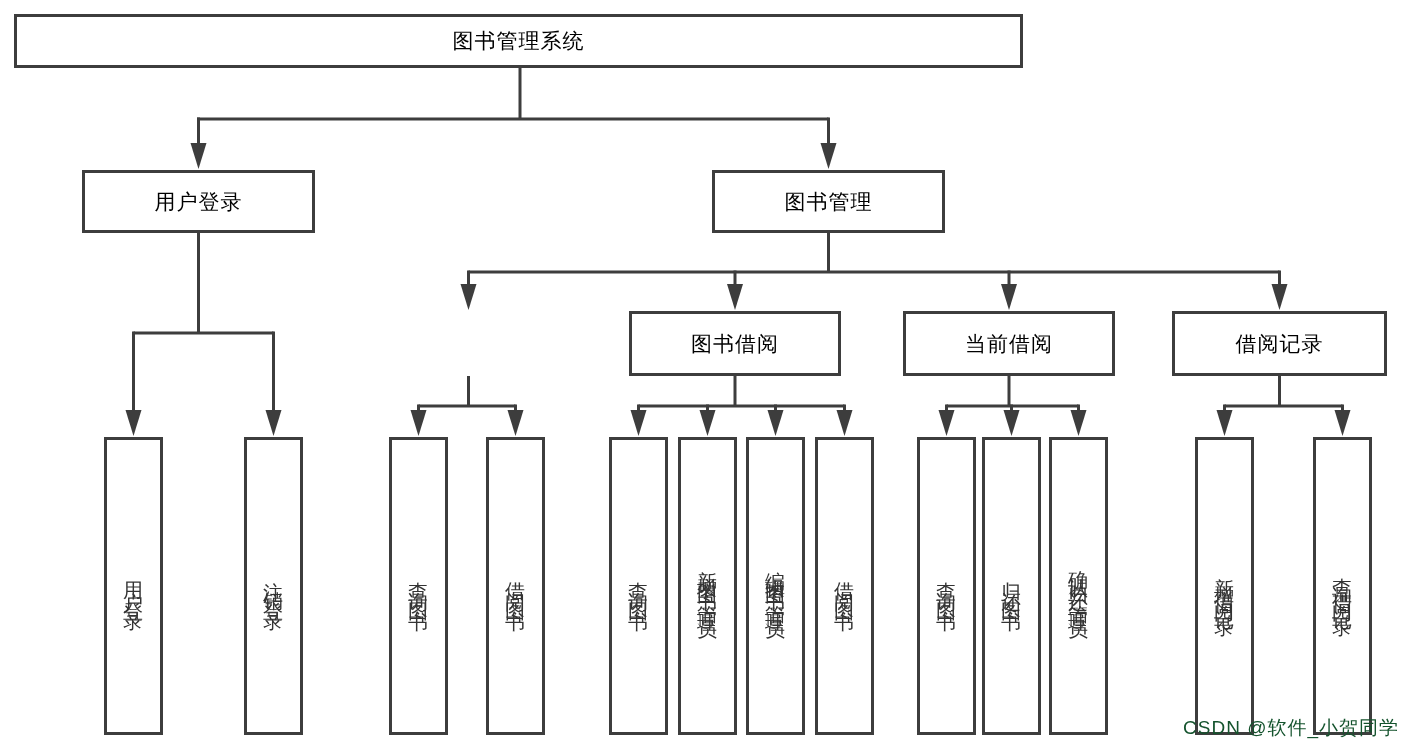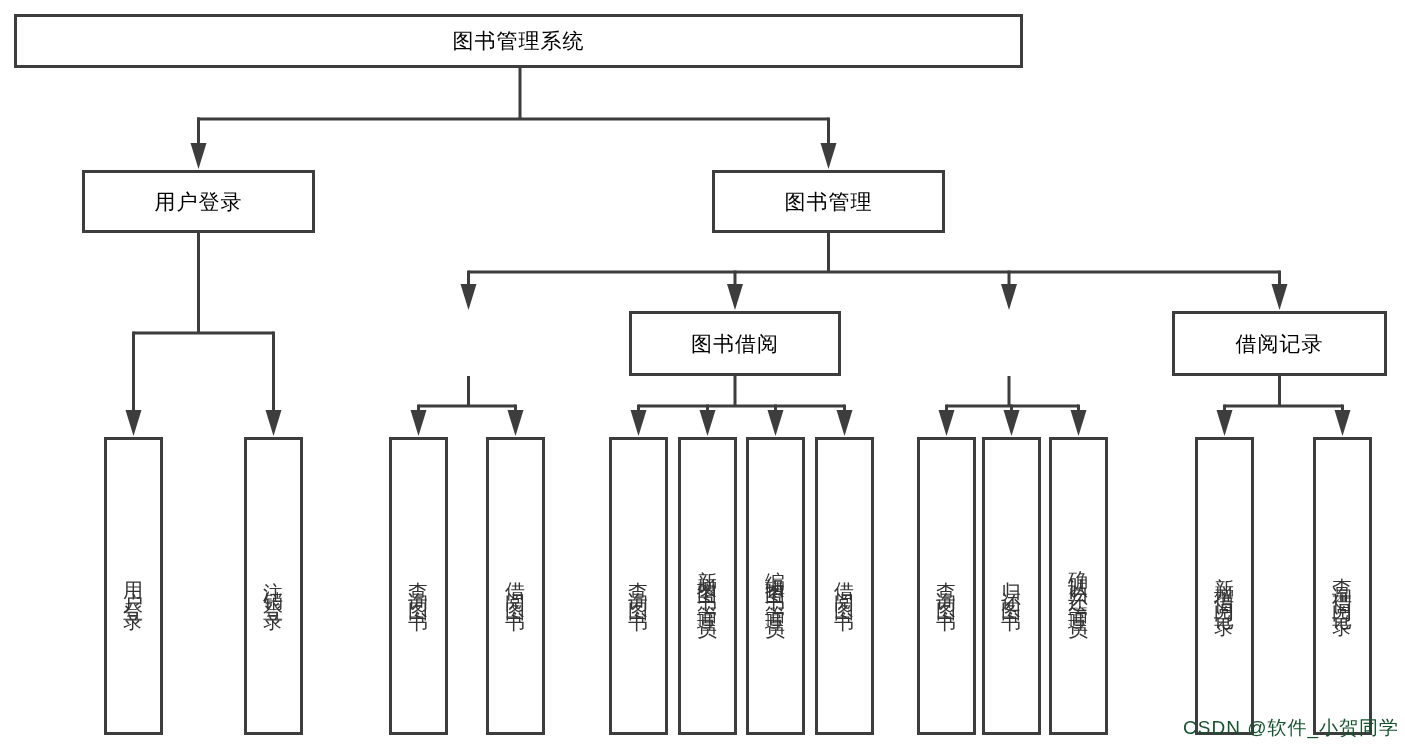--- a/index.html
+++ b/index.html
@@ -131,20 +131,23 @@
   <div class="box" style="left:82px;top:170px;width:233px;height:63px">
     <span class="hlbl">用户登录</span>
   </div>
   <div class="box" style="left:712px;top:170px;width:233px;height:63px">
     <span class="hlbl">图书管理</span>
   </div>
 
   <div class="box" style="left:629px;top:311px;width:212px;height:65px">
     <span class="hlbl">图书借阅</span>
   </div>
+  <div class="box" style="left:903px;top:311px;width:212px;height:65px">
+    <span class="hlbl">当前借阅</span>
+  </div>
   <div class="box" style="left:1172px;top:311px;width:215px;height:65px">
     <span class="hlbl">借阅记录</span>
   </div>
 
   <div class="box vbox" style="left:104px;top:437px;width:59px;height:298px">
     <span class="vlbl">用户登录</span>
   </div>
   <div class="box vbox" style="left:244px;top:437px;width:59px;height:298px">
     <span class="vlbl">注销登录</span>
   </div>

